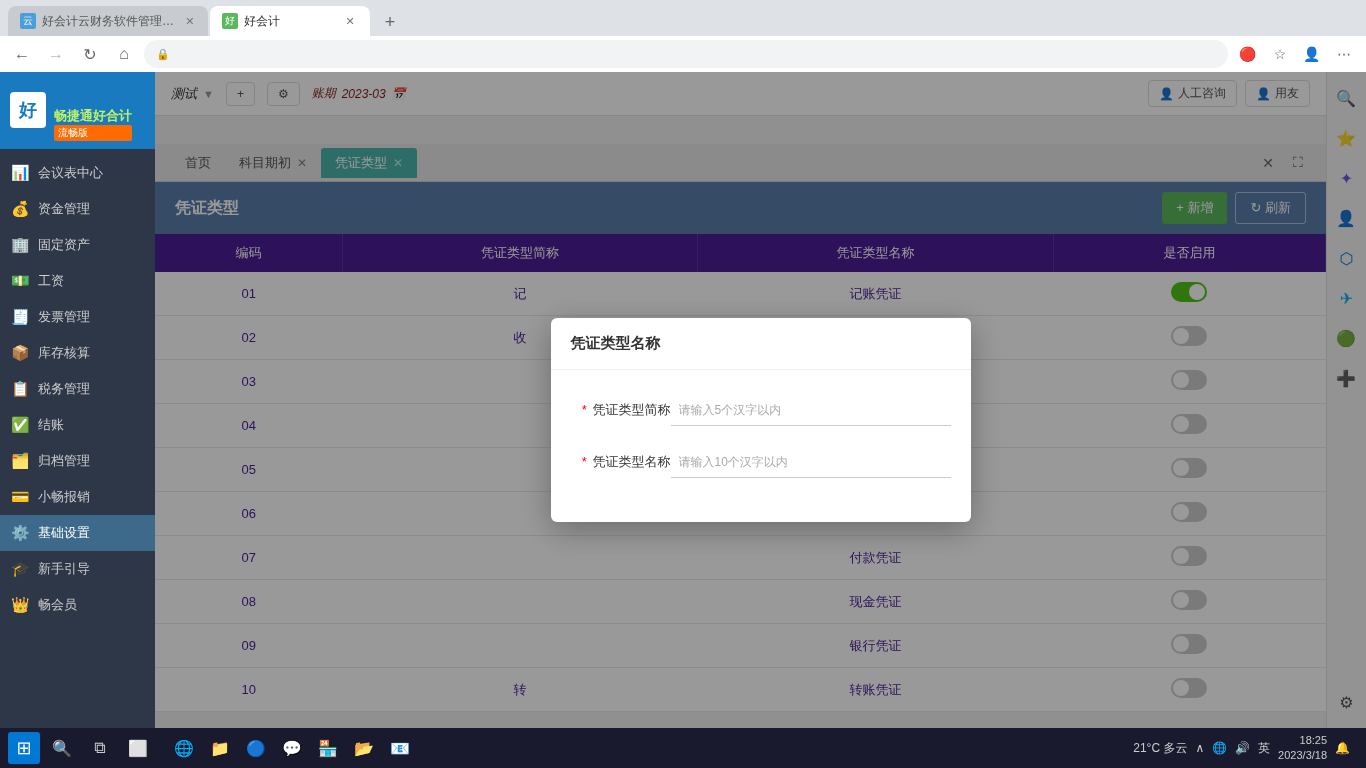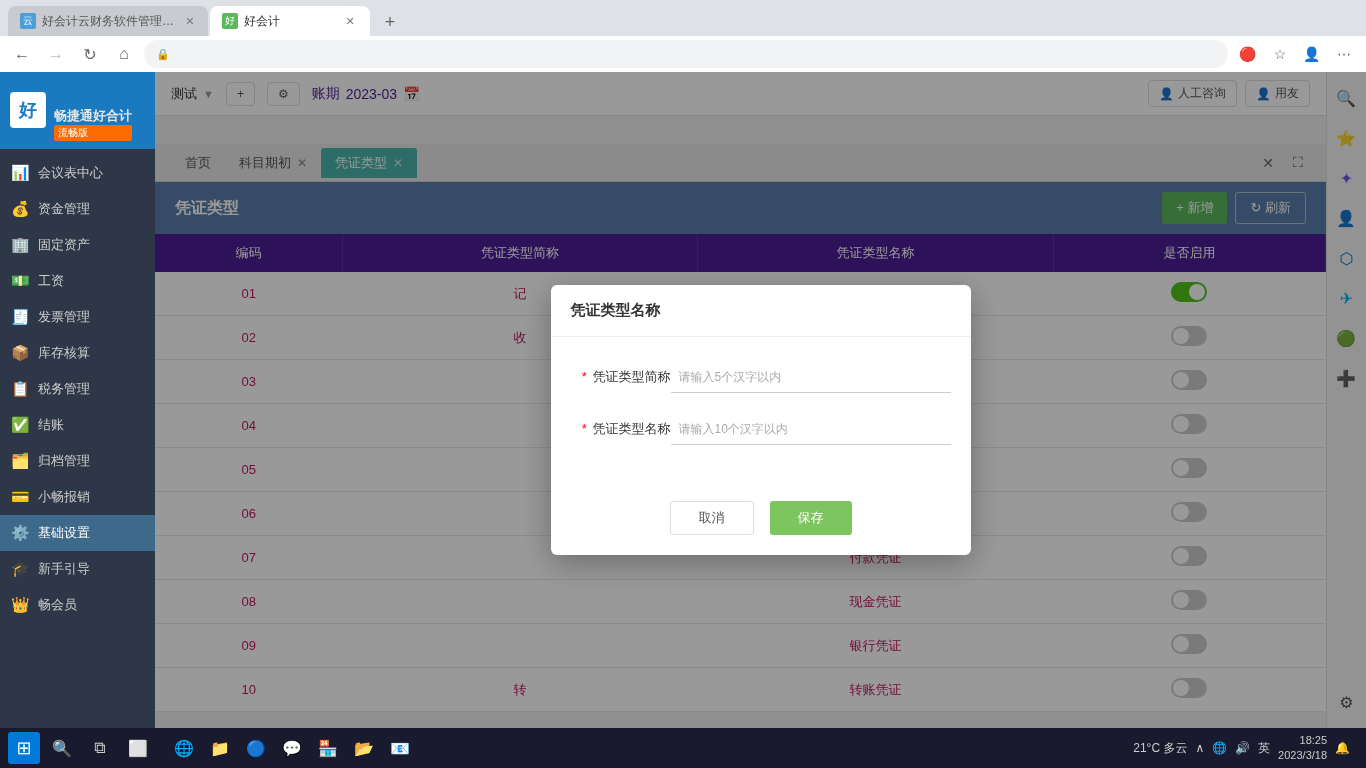--- a/index.html
+++ b/index.html
@@ -22,57 +22,57 @@
     .toolbar-actions { display: flex; gap: 4px; }
     .toolbar-action { width: 28px; height: 28px; display: flex; align-items: center; justify-content: center; border-radius: 50%; color: #666; cursor: pointer; font-size: 14px; }
 
     
     .app-container { display: flex; height: calc(768px - 72px); }
 
     
     .sidebar { width: 155px; background: #2d3748; color: white; display: flex; flex-direction: column; flex-shrink: 0; overflow-y: auto; overflow-x: hidden; position: relative; }
     .sidebar-logo { background: #1a7abf; padding: 8px 10px; display: flex; align-items: center; gap: 8px; cursor: pointer; }
     .logo-icon { width: 36px; height: 36px; background: white; border-radius: 4px; display: flex; align-items: center; justify-content: center; color: #1a7abf; font-size: 18px; font-weight: bold; flex-shrink: 0; }
-    .logo-text { font-size: 13px; color: #e5e5e5; font-weight: bold; line-height: 1.3; margin-top: 28px; }
+    .logo-text { font-size: 13px; color: #bef264; font-weight: bold; line-height: 1.3; margin-top: 28px; }
     .logo-badge { font-size: 10px; background: #ff6b00; padding: 1px 4px; border-radius: 2px; color: white; }
     .sidebar-nav { flex: 1; padding: 6px 0; }
     .sidebar-item { display: flex; align-items: center; gap: 8px; padding: 9px 12px; cursor: pointer; color: #ccc; font-size: 13px; white-space: nowrap; }
     .sidebar-item.active { background: #3d4f66; color: white; }
     .sidebar-item .item-icon { width: 18px; height: 18px; display: flex; align-items: center; justify-content: center; flex-shrink: 0; font-size: 15px; }
     .sidebar-bottom { padding: 8px 12px; border-top: 1px solid #444; display: flex; align-items: center; gap: 6px; color: #aaa; font-size: 12px; cursor: pointer; }
 
     
     .main-content { flex: 1; display: flex; flex-direction: column; background: #f0f0f0; overflow: hidden; }
 
     
     .app-header { background: white; height: 44px; display: flex; align-items: center; padding: 0 16px; gap: 12px; border-bottom: 1px solid #e0e0e0; }
-    .workspace-selector { display: flex; align-items: center; gap: 6px; cursor: pointer; color: #333; font-size: 13px; }
+    .workspace-selector { display: flex; align-items: center; gap: 6px; cursor: pointer; color: #333; font-size: 13px; font-style: italic; }
     .workspace-arrow { color: #999; font-size: 11px; }
     .header-actions { display: flex; align-items: center; gap: 8px; margin-left: auto; }
     .header-btn { display: flex; align-items: center; gap: 4px; padding: 4px 10px; border: 1px solid #ddd; border-radius: 4px; cursor: pointer; font-size: 12px; color: #555; }
-    .period-info { display: flex; align-items: center; gap: 6px; font-size: 14px; color: #4c1d95; }
+    .period-info { display: flex; align-items: center; gap: 6px; font-size: 12px; color: #7f1d1d; font-style: italic; }
 
     
     .page-tabs { background: #e8e8e8; display: flex; align-items: center; height: 38px; padding: 0 16px; border-bottom: 1px solid #d0d0d0; margin-top: 28px; }
     .page-tab { display: flex; align-items: center; gap: 6px; padding: 6px 14px; cursor: pointer; font-size: 13px; color: #555; border-radius: 3px 3px 0 0; }
     .page-tab.active { background: #4db6ac; color: white; }
     .tab-x { font-size: 12px; cursor: pointer; opacity: 0.7; }
 
     
     .page-content { flex: 1; overflow: auto; padding: 0; background: #f0f0f0; position: relative; }
     .table-title { color: white; font-size: 16px; font-weight: bold; }
     .table-actions { display: flex; gap: 8px; border-radius: 13px; }
     .btn-new { background: #5cb85c; color: white; border: none; padding: 6px 14px; border-radius: 3px; cursor: pointer; font-size: 13px; display: flex; align-items: center; gap: 4px; }
     .btn-refresh { background: transparent; color: white; border: 1px solid rgba(255,255,255,0.5); padding: 6px 14px; border-radius: 3px; cursor: pointer; font-size: 13px; display: flex; align-items: center; gap: 4px; }
 
     .data-table { width: 100%; border-collapse: collapse; }
     .data-table thead tr { background: #4c1d95; color: white; }
     .data-table thead th { padding: 10px 16px; text-align: center; font-size: 13px; font-weight: normal; border-right: 1px solid rgba(255,255,255,0.1); }
     .data-table tbody tr { border-bottom: 1px solid #e8e8e8; }
-    .data-table tbody td { padding: 10px 1px; text-align: center; font-size: 13px; color: #be185d; }
+    .data-table tbody td { padding: 10px 1px; text-align: center; font-size: 13px; color: #4c1d95; }
 
     .toggle-switch { width: 36px; height: 20px; border-radius: 10px; display: inline-block; position: relative; cursor: pointer; }
     .toggle-switch.on { background: #52c41a; }
     .toggle-switch.off { background: #ccc; }
     .toggle-knob { width: 16px; height: 16px; background: white; border-radius: 50%; position: absolute; top: 2px; transition: left 0.2s; }
     .toggle-switch.on .toggle-knob { left: 18px; }
     .toggle-switch.off .toggle-knob { left: 2px; }
     .ctrl-btn { width: 24px; height: 24px; display: flex; align-items: center; justify-content: center; cursor: pointer; color: #666; font-size: 14px; }
 
     
@@ -368,24 +368,20 @@
         </div>
         <input class="form-input" type="text" placeholder="请输入5个汉字以内" style="">
       </div>
       <div class="form-row">
         <div class="form-label">
           <span class="required">*</span>
           <span>凭证类型名称</span>
         </div>
         <input class="form-input" type="text" placeholder="请输入10个汉字以内" style="">
       </div>
-    </div>
-    <div class="modal-footer">
-      <button class="btn-cancel">取消</button>
-      <button class="btn-save">保存</button>
     </div>
   </div>
 </div>
 
 <div class="taskbar">
   <div class="taskbar-start">⊞</div>
   <div class="taskbar-icon">🔍</div>
   <div class="taskbar-icon">⧉</div>
   <div class="taskbar-icon">⬜</div>
   <div class="taskbar-apps">

